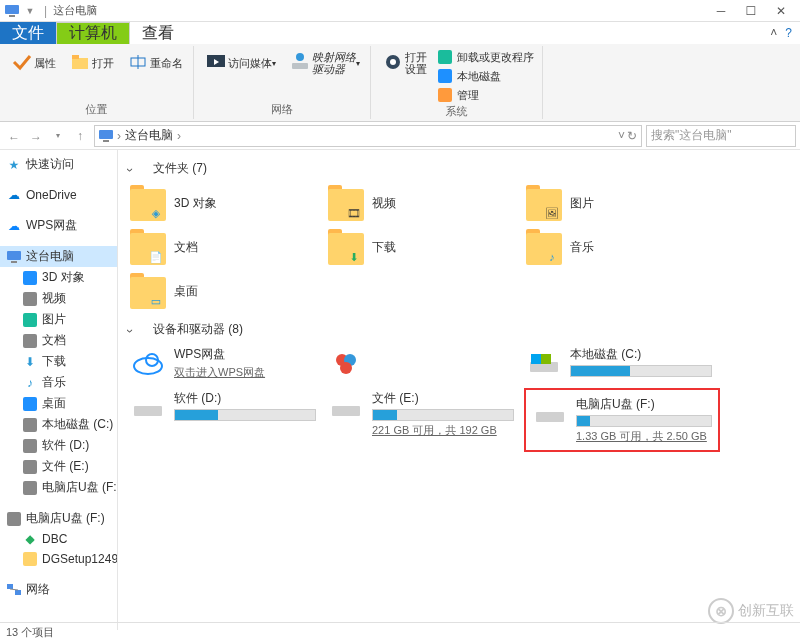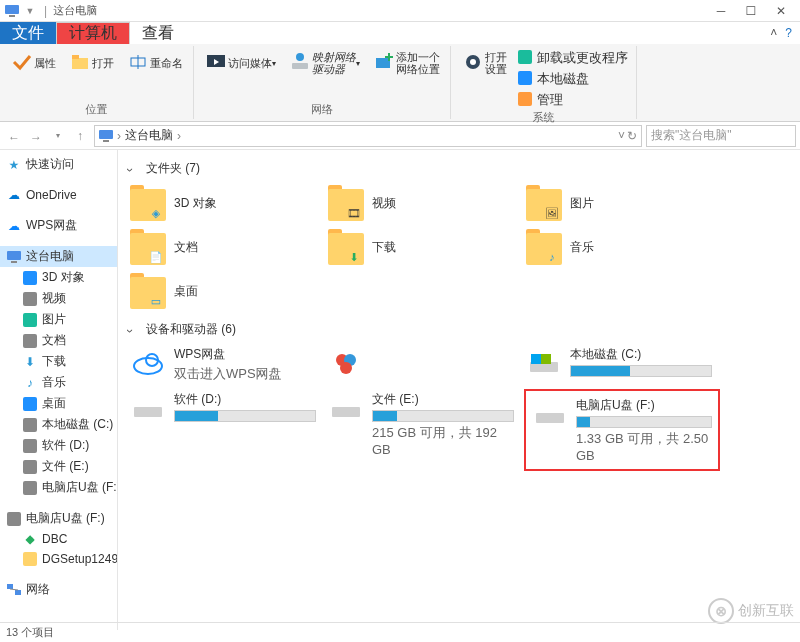--- a/index.html
+++ b/index.html
@@ -11,33 +11,33 @@
 .titlebar .qat-icon { width: 16px; height: 16px; display: flex; align-items: center; justify-content: center; }
 .titlebar .sep { margin: 0 6px; color: #999; }
 .titlebar .title { font-size: 11px; color: #555; }
 .winbtns { margin-left: auto; display: flex; }
 .winbtn { width: 30px; height: 22px; display: flex; align-items: center; justify-content: center; color: #555; }
 
 
 .ribbon-tabs { height: 22px; display: flex; align-items: stretch; background: #fff; }
 .ribbon-tab { padding: 0 12px; display: flex; align-items: center; font-size: 16px; cursor: pointer; }
 .ribbon-tab.file { background: #1e74c5; color: #fff; }
-.ribbon-tab.active { background: #ef4444; border: 1px solid #d0d0d0; border-bottom: none; }
+.ribbon-tab.active { background: #84cc16; border: 1px solid #d0d0d0; border-bottom: none; }
 .ribbon-help { margin-left: auto; display: flex; align-items: center; padding: 0 8px; gap: 8px; color: #555; }
 
 
 .ribbon { height: 78px; background: #f5f5f5; border-bottom: 1px solid #d0d0d0; display: flex; padding: 2px 0; }
 .group { border-right: 1px solid #ddd; padding: 2px 6px; display: flex; flex-direction: column; align-items: center; }
 .group-content { display: flex; gap: 4px; flex: 1; align-items: flex-start; }
 .group-label { font-size: 11px; color: #666; text-align: center; margin-top: auto; }
 .rbtn { display: flex; flex-direction: row; align-items: center; justify-content: flex-start; padding: 2px 4px; font-size: 11px; text-align: left; cursor: pointer; min-width: 34px; }
 .rbtn .ico { width: 24px; height: 24px; margin-bottom: 2px; display: flex; align-items: center; justify-content: center; }
 .rbtn .lbl { line-height: 1.1; }
 .small-col { display: flex; flex-direction: column; gap: 1px; }
-.sbtn { display: flex; gap: 4px; font-size: 13px; padding: 1px 2px; cursor: pointer; }
+.sbtn { display: flex; align-items: center; gap: 4px; font-size: 11px; padding: 1px 2px; cursor: pointer; }
 .sbtn .sico { width: 16px; height: 16px; display: flex; align-items: center; justify-content: center; }
 
 
 .addrbar { height: 28px; display: flex; align-items: center; padding: 2px 4px; gap: 4px; border-bottom: 1px solid #e5e5e5; }
 .navbtns { display: flex; gap: 2px; }
 .navbtn { width: 20px; height: 20px; display: flex; align-items: center; justify-content: center; color: #888; }
 .addr { flex: 1; height: 22px; border: 1px solid #ccc; display: flex; align-items: center; padding: 0 4px; gap: 4px; }
 .addr .crumb { font-size: 12px; }
 .addr .chev { color: #888; }
 .addr-right { margin-left: auto; display: flex; gap: 2px; color: #888; }
@@ -47,38 +47,38 @@
 .main { display: flex; height: 480px; }
 .navpane { width: 118px; border-right: 1px solid #e5e5e5; overflow-y: auto; padding: 4px 0; }
 .navitem { display: flex; align-items: center; gap: 4px; padding: 2px 6px; font-size: 12px; cursor: pointer; white-space: nowrap; }
 .navitem.sel { background: #cde8ff; }
 .navitem.child { padding-left: 22px; }
 .navitem .nico { width: 16px; height: 16px; display: flex; align-items: center; justify-content: center; flex-shrink: 0; }
 .navgap { height: 10px; }
 
 
 .content { flex: 1; padding: 6px 10px; overflow-y: auto; }
-.section-hdr { display: flex; align-items: flex-end; gap: 14px; font-size: 12px; margin: 4px 0 6px; cursor: pointer; }
+.section-hdr { display: flex; align-items: flex-end; gap: 21px; font-size: 12px; margin: 4px 0 6px; cursor: pointer; }
 .section-hdr .chev { color: #555; transform: rotate(90deg); display: inline-block; }
 .section-items { display: flex; flex-wrap: wrap; gap: 4px 8px; margin-bottom: 10px; }
 
 .folder-tile { width: 190px; height: 40px; display: flex; align-items: center; gap: 8px; padding: 2px; cursor: pointer; }
 .folder-ico { width: 36px; height: 36px; flex-shrink: 0; position: relative; }
 .folder-ico .fbody { position: absolute; inset: 4px 0 0 0; background: #ffd36b; border-radius: 2px; }
 .folder-ico .ftab { position: absolute; top: 0; left: 0; width: 14px; height: 8px; background: #ffb84d; border-radius: 2px 2px 0 0; }
 .folder-ico .badge { position: absolute; bottom: 1px; right: 1px; width: 18px; height: 14px; display: flex; align-items: center; justify-content: center; font-size: 11px; }
 
 .drive-tile { width: 190px; display: flex; gap: 8px; padding: 2px; cursor: pointer; }
 .drive-tile.hl { border: 2px solid #e33; padding: 6px; width: 196px; }
 .drive-ico { width: 36px; height: 36px; flex-shrink: 0; display: flex; align-items: center; justify-content: center; }
 .drive-info { flex: 1; display: flex; flex-direction: column; gap: 2px; }
 .drive-name { font-size: 12px; }
 .drive-bar { height: 12px; background: #e5e5e5; border: 1px solid #ccc; position: relative; }
 .drive-bar .fill { position: absolute; top: 0; left: 0; bottom: 0; background: #26a0da; }
-.drive-sub { font-size: 13px; color: #666; }
+.drive-sub { font-size: 11px; color: #666; text-decoration: underline; }
 
 
 .status { position: absolute; bottom: 0; left: 0; right: 0; height: 20px; border-top: 1px solid #e0e0e0; display: flex; align-items: center; padding: 0 6px; font-size: 11px; color: #555; }
 
 
 .wm { position: absolute; bottom: 18px; right: 6px; font-size: 14px; color: #bbb; display: flex; align-items: center; gap: 4px; }
 .wm-circ { width: 26px; height: 26px; border: 2px solid #ccc; border-radius: 50%; display: flex; align-items: center; justify-content: center; font-weight: bold; color: #ccc; }
 
 
 .sq { width: 14px; height: 14px; border-radius: 2px; }
@@ -169,31 +169,20 @@
       <div class="rbtn">
         <span class="ico">
           <svg width="22" height="22" viewBox="0 0 22 22">
               <rect x="3" y="12" width="16" height="6" fill="#bdc3c7" rx="1"></rect>
               <circle cx="11" cy="6" r="4" fill="#3498db"></circle>
             </svg>
         </span>
         <span class="lbl" style="white-space:pre;font-style:italic;">映射网络
 驱动器</span>
         <span style="font-size:8px;">▾</span>
-      </div>
-      <div class="rbtn">
-        <span class="ico">
-          <svg width="22" height="22" viewBox="0 0 22 22">
-              <rect x="3" y="7" width="14" height="10" fill="#3498db"></rect>
-              <rect x="15" y="2" width="2" height="8" fill="#27ae60"></rect>
-              <rect x="12" y="5" width="8" height="2" fill="#27ae60"></rect>
-            </svg>
-        </span>
-        <span class="lbl" style="white-space:pre;">添加一个
-网络位置</span>
       </div>
     </div>
     <div class="group-label">网络</div>
   </div>
 
   <div class="group">
     <div class="group-content">
       <div class="rbtn">
         <span class="ico">
           <svg width="22" height="22" viewBox="0 0 22 22">
@@ -435,21 +424,21 @@
             <div class="ftab"></div>
             <div class="fbody"></div>
             <div class="badge" style="color:#2e9bd6;">▭</div>
           </div>
         <span>桌面</span>
       </div>
     </div>
 
     <div class="section-hdr">
       <span class="chev">›</span>
-      <span>设备和驱动器 (6)</span>
+      <span>设备和驱动器 (8)</span>
     </div>
     <div class="section-items">
 
       <div class="drive-tile">
         <div class="drive-ico">
             <svg width="32" height="24" viewBox="0 0 32 24">
               <ellipse cx="16" cy="14" rx="14" ry="8" fill="none" stroke="#1e90ff" stroke-width="2"></ellipse>
               <circle cx="20" cy="8" r="6" fill="none" stroke="#1e90ff" stroke-width="2"></circle>
             </svg>
           </div>
@@ -503,21 +492,21 @@
         <div class="drive-ico">
             <svg width="32" height="24" viewBox="0 0 32 24">
               <rect x="2" y="10" width="28" height="10" fill="#d0d0d0" rx="1"></rect>
             </svg>
           </div>
         <div class="drive-info">
           <span class="drive-name">文件 (E:)</span>
           <div class="drive-bar">
               <div class="fill" style="width:17%"></div>
             </div>
-          <span class="drive-sub">215 GB 可用，共 192 GB</span>
+          <span class="drive-sub">221 GB 可用，共 192 GB</span>
         </div>
       </div>
 
       <div class="drive-tile hl">
         <div class="drive-ico">
             <svg width="32" height="24" viewBox="0 0 32 24">
               <rect x="2" y="10" width="28" height="10" fill="#d0d0d0" rx="1"></rect>
             </svg>
           </div>
         <div class="drive-info">

